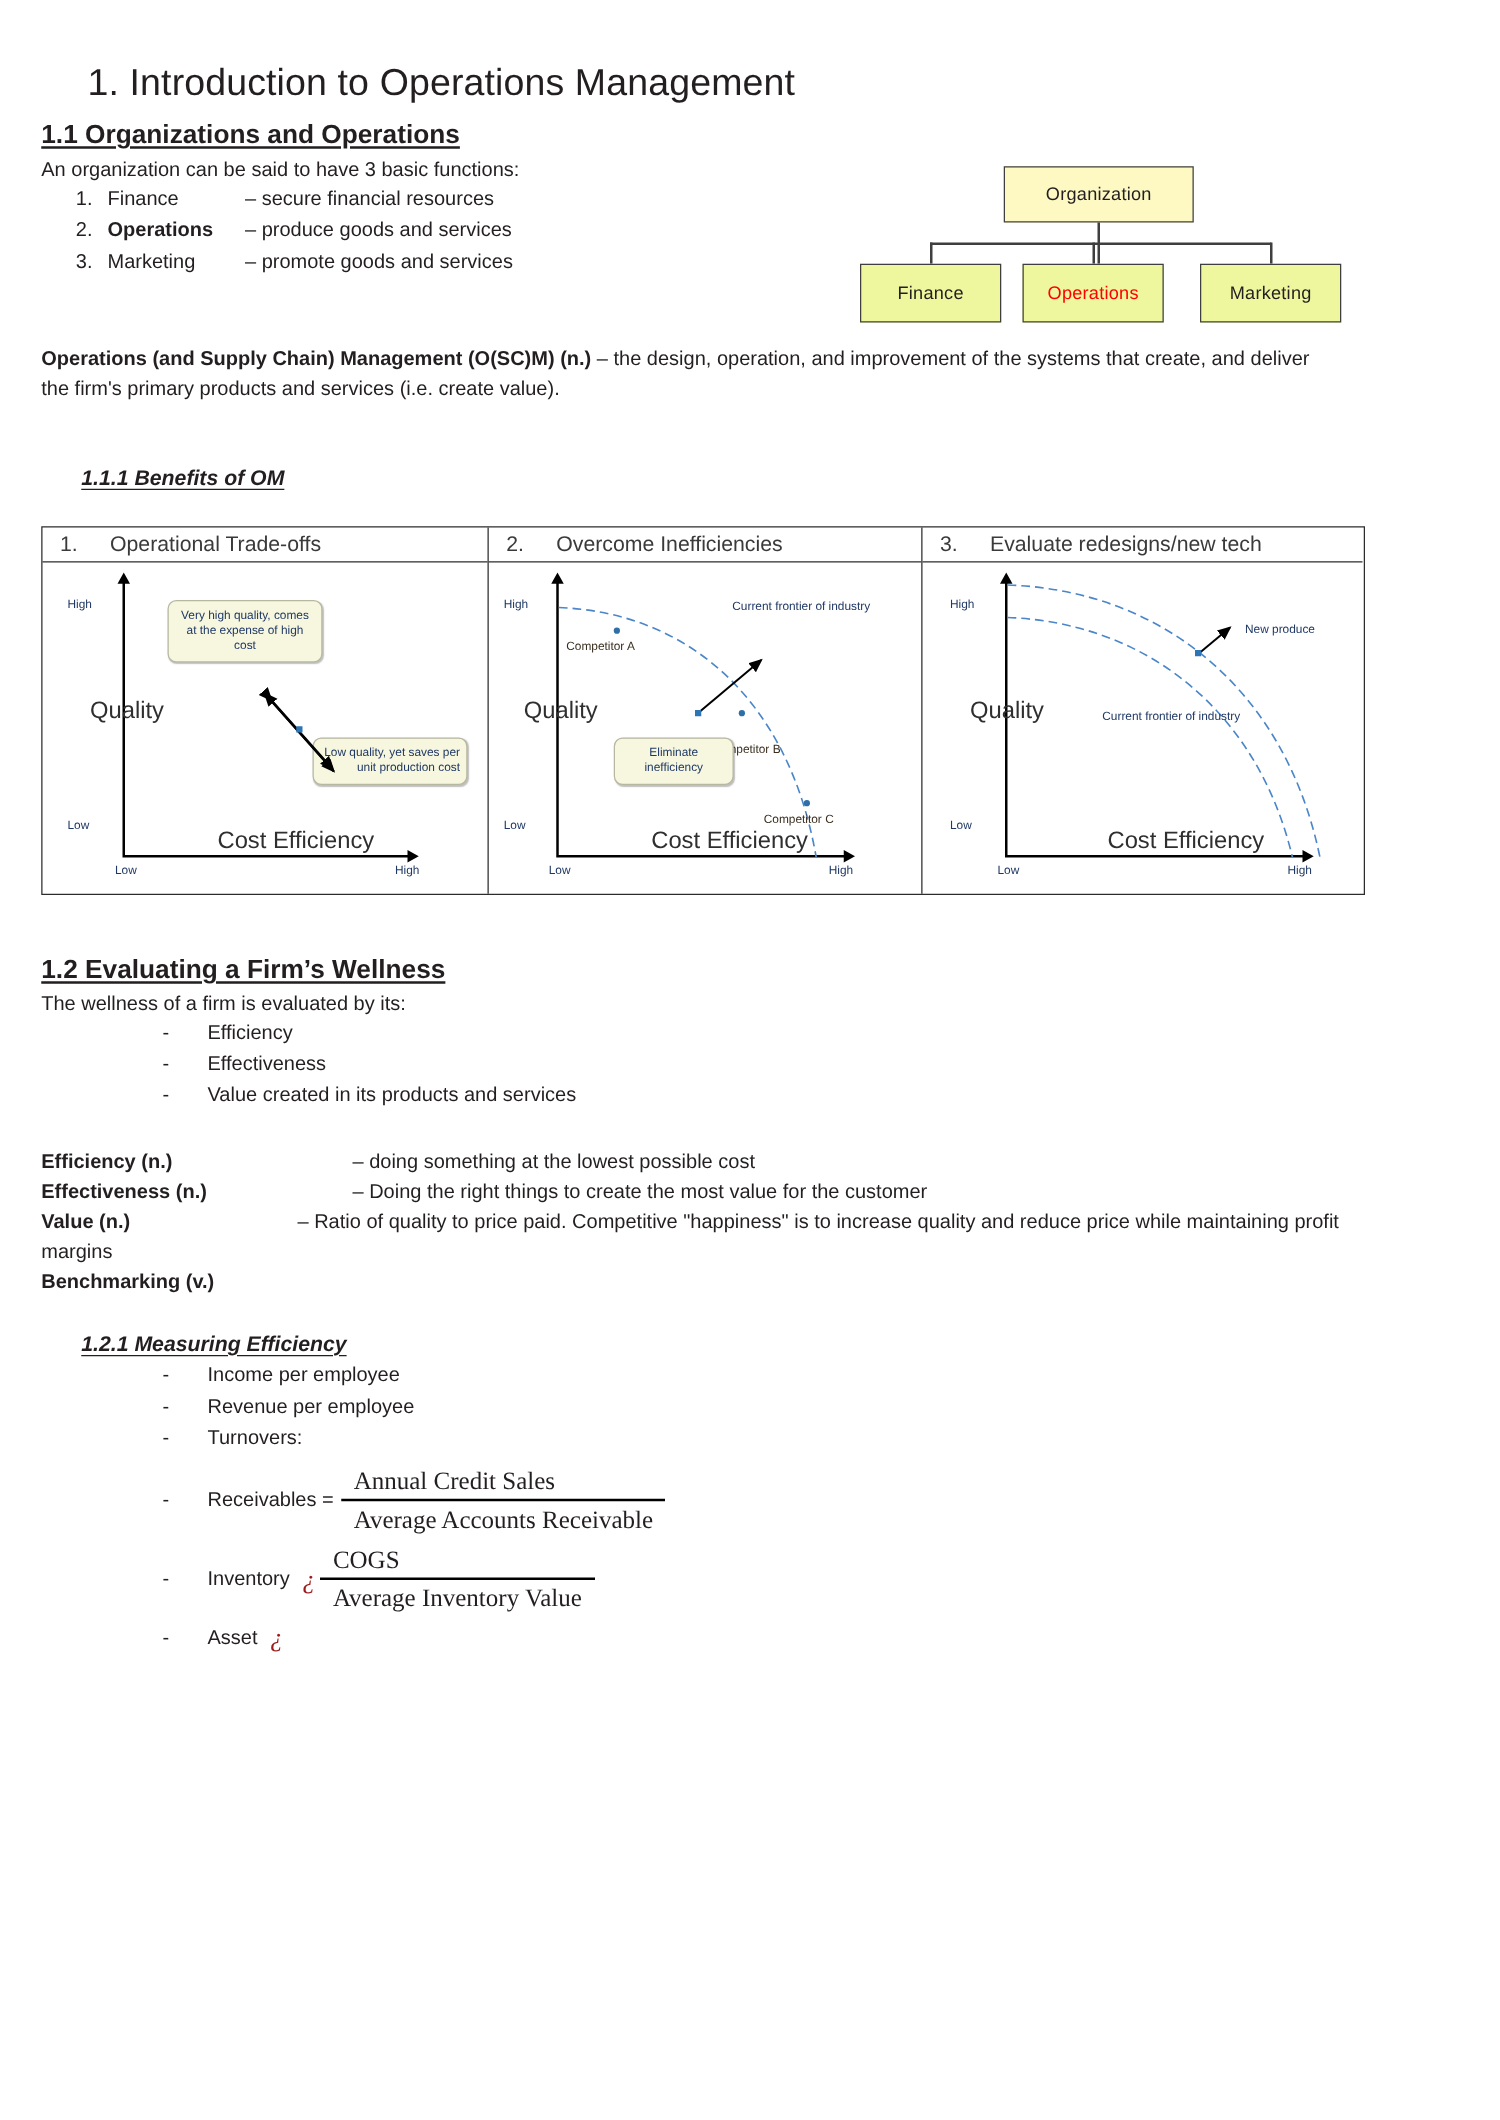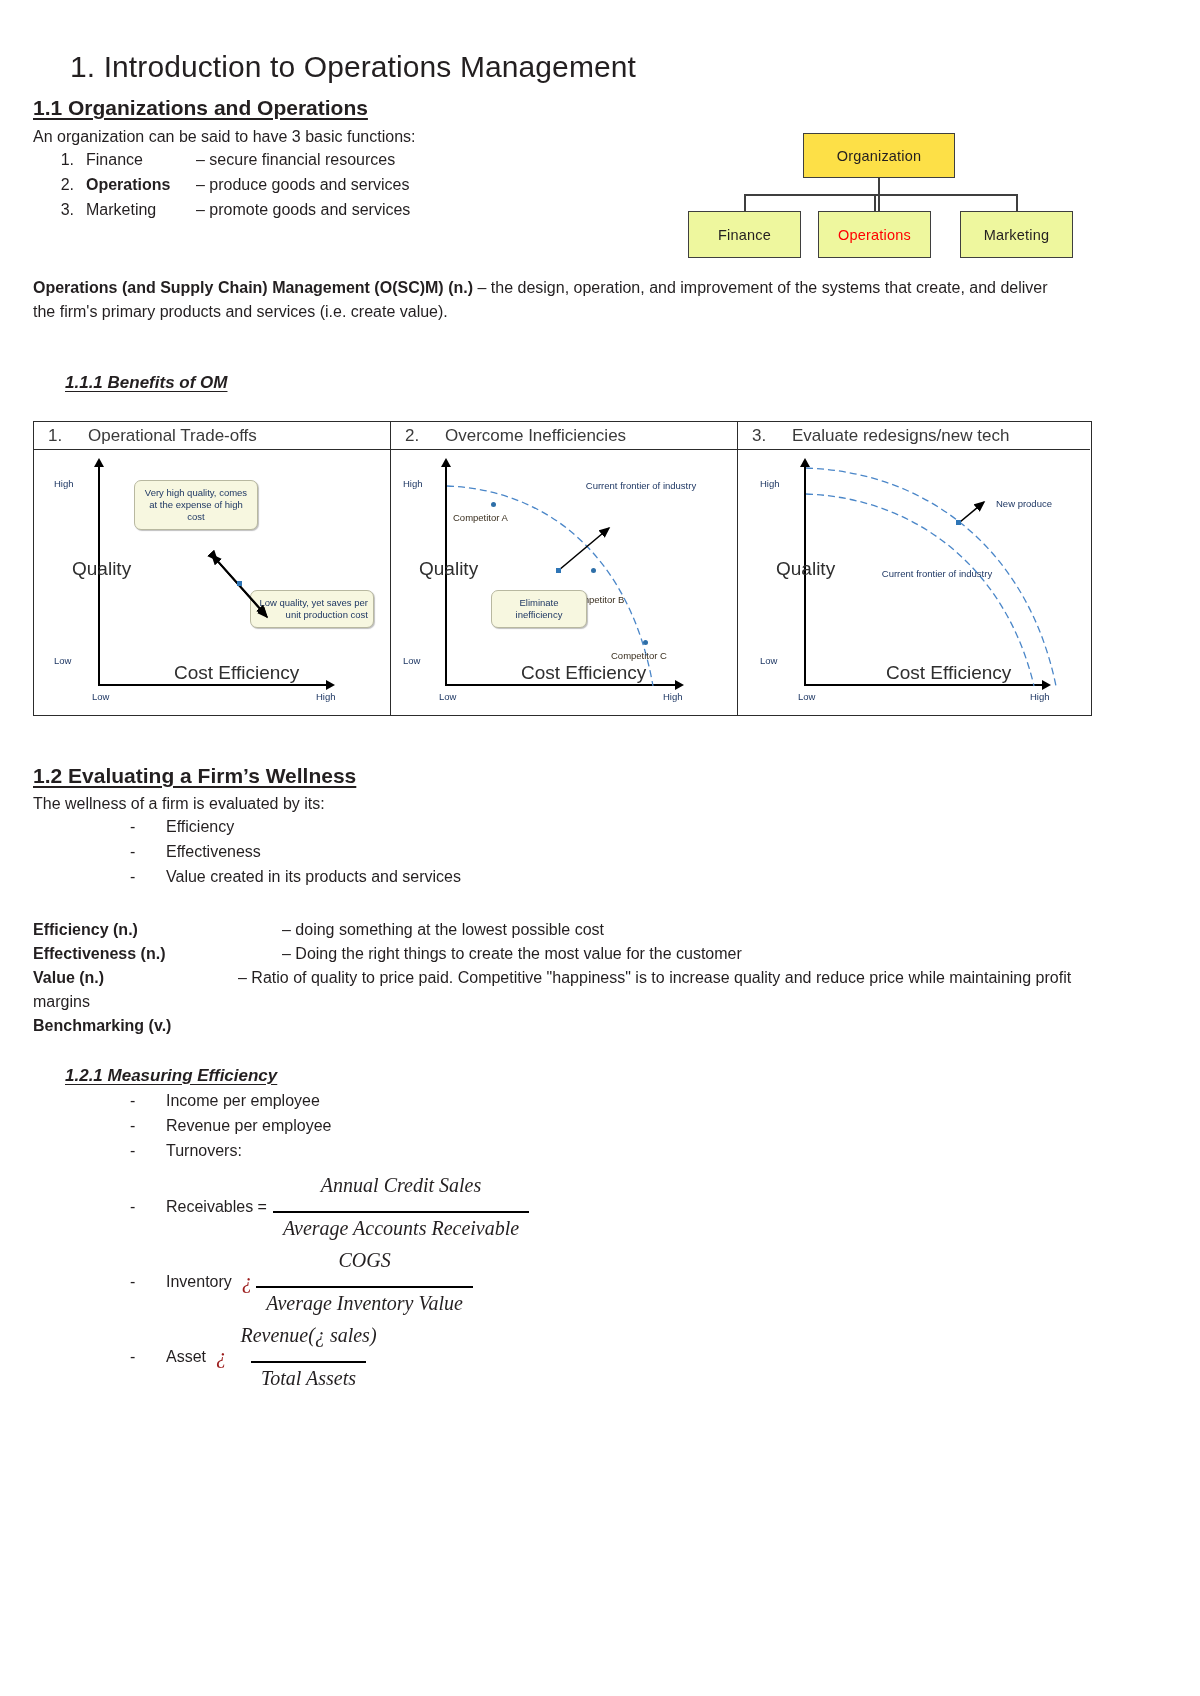--- a/index.html
+++ b/index.html
@@ -39,21 +39,21 @@
   .fn-name.bold { font-weight:bold; }
   .fn-desc { white-space:nowrap; }
 
   
   .orgchart { position:absolute; left:688px; top:133px; width:386px; height:135px; }
   .org-box {
     position:absolute; border:1.5px solid #3f3f3f;
     display:flex; align-items:center; justify-content:center;
     font-size:14.5px; color:#231f20; letter-spacing:0.2px;
   }
-  .org-root { left:115px; top:0px; width:152px; height:45px; background:#fde047; }
+  .org-root { left:115px; top:0px; width:152px; height:45px; background:#fef9c3; }
   .org-child { top:78px; width:113px; height:47px; background:#eef79e; }
   .org-c1 { left:0px; }
   .org-c2 { left:130px; }
   .org-c3 { left:272px; }
   .org-c2 .org-label { color:#ff0000; }
   .connector { position:absolute; background:#3f3f3f; }
 
   
   .sec111 { position:absolute; left:65px; top:373px; }
 
@@ -121,24 +121,23 @@
   .meas-list { position:absolute; left:130px; top:1092px; font-size:16px; }
   .meas-row { display:flex; height:25px; align-items:baseline; }
 
   
   .formula-block { position:absolute; left:130px; top:1172px; font-size:16px; width:700px; }
   .frow { display:flex; align-items:center; margin-bottom:6px; }
   .fdash { width:36px; flex:none; }
   .flabel { white-space:nowrap; padding-right:6px; }
   .qmark { color:#9b1b1b; font-family:"Liberation Serif", serif; font-style:italic; font-size:21px; padding:0 4px; }
   .frac {
-    display:inline-flex; flex-direction:column; align-items:center;
-    font-family:"Liberation Serif", serif; font-style:italic; font-size:20px;
+    display:inline-flex; flex-direction:column; align-items:flex-start;
+    font-family:"Liberation Serif", serif; font-size:20px;
     line-height:26px;
-    gap:12px;
   }
   .frac .num { padding:0 10px 1px 10px; }
   .frac .den { padding:2px 10px 0 10px; border-top:2px solid #000; }
 </style>
 </head>
 <body>
 
 <div class="page">
 
   <h1 class="doc-title">1. Introduction to Operations Management</h1>
@@ -388,20 +387,16 @@
       <span class="frac">
         <span class="num">COGS</span>
         <span class="den">Average Inventory Value</span>
       </span>
     </div>
 
     <div class="frow">
       <span class="fdash">-</span>
       <span class="flabel">Asset</span>
       <span class="qmark">¿</span>
-      <span class="frac">
-        <span class="num">Revenue(¿ sales)</span>
-        <span class="den">Total Assets</span>
-      </span>
     </div>
   </div>
 
 </div>
 
 </body></html>

